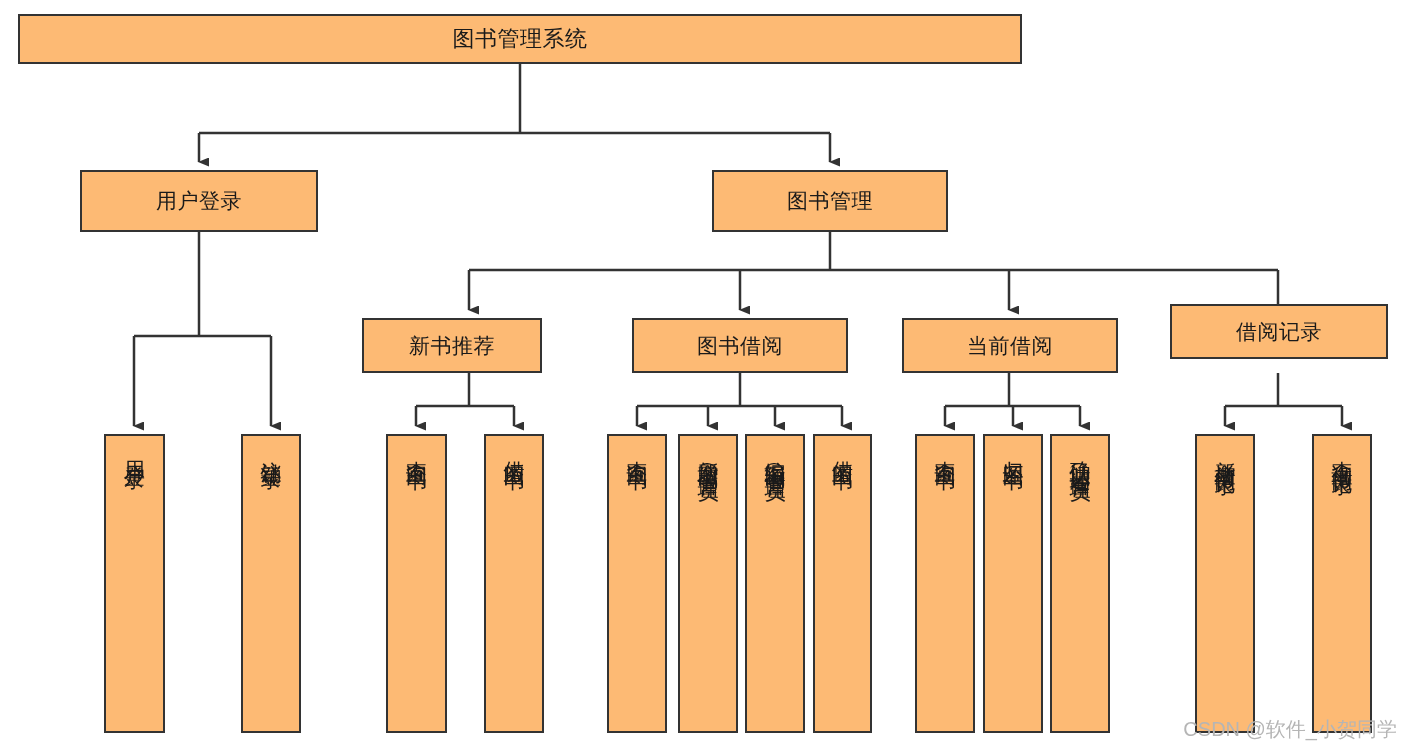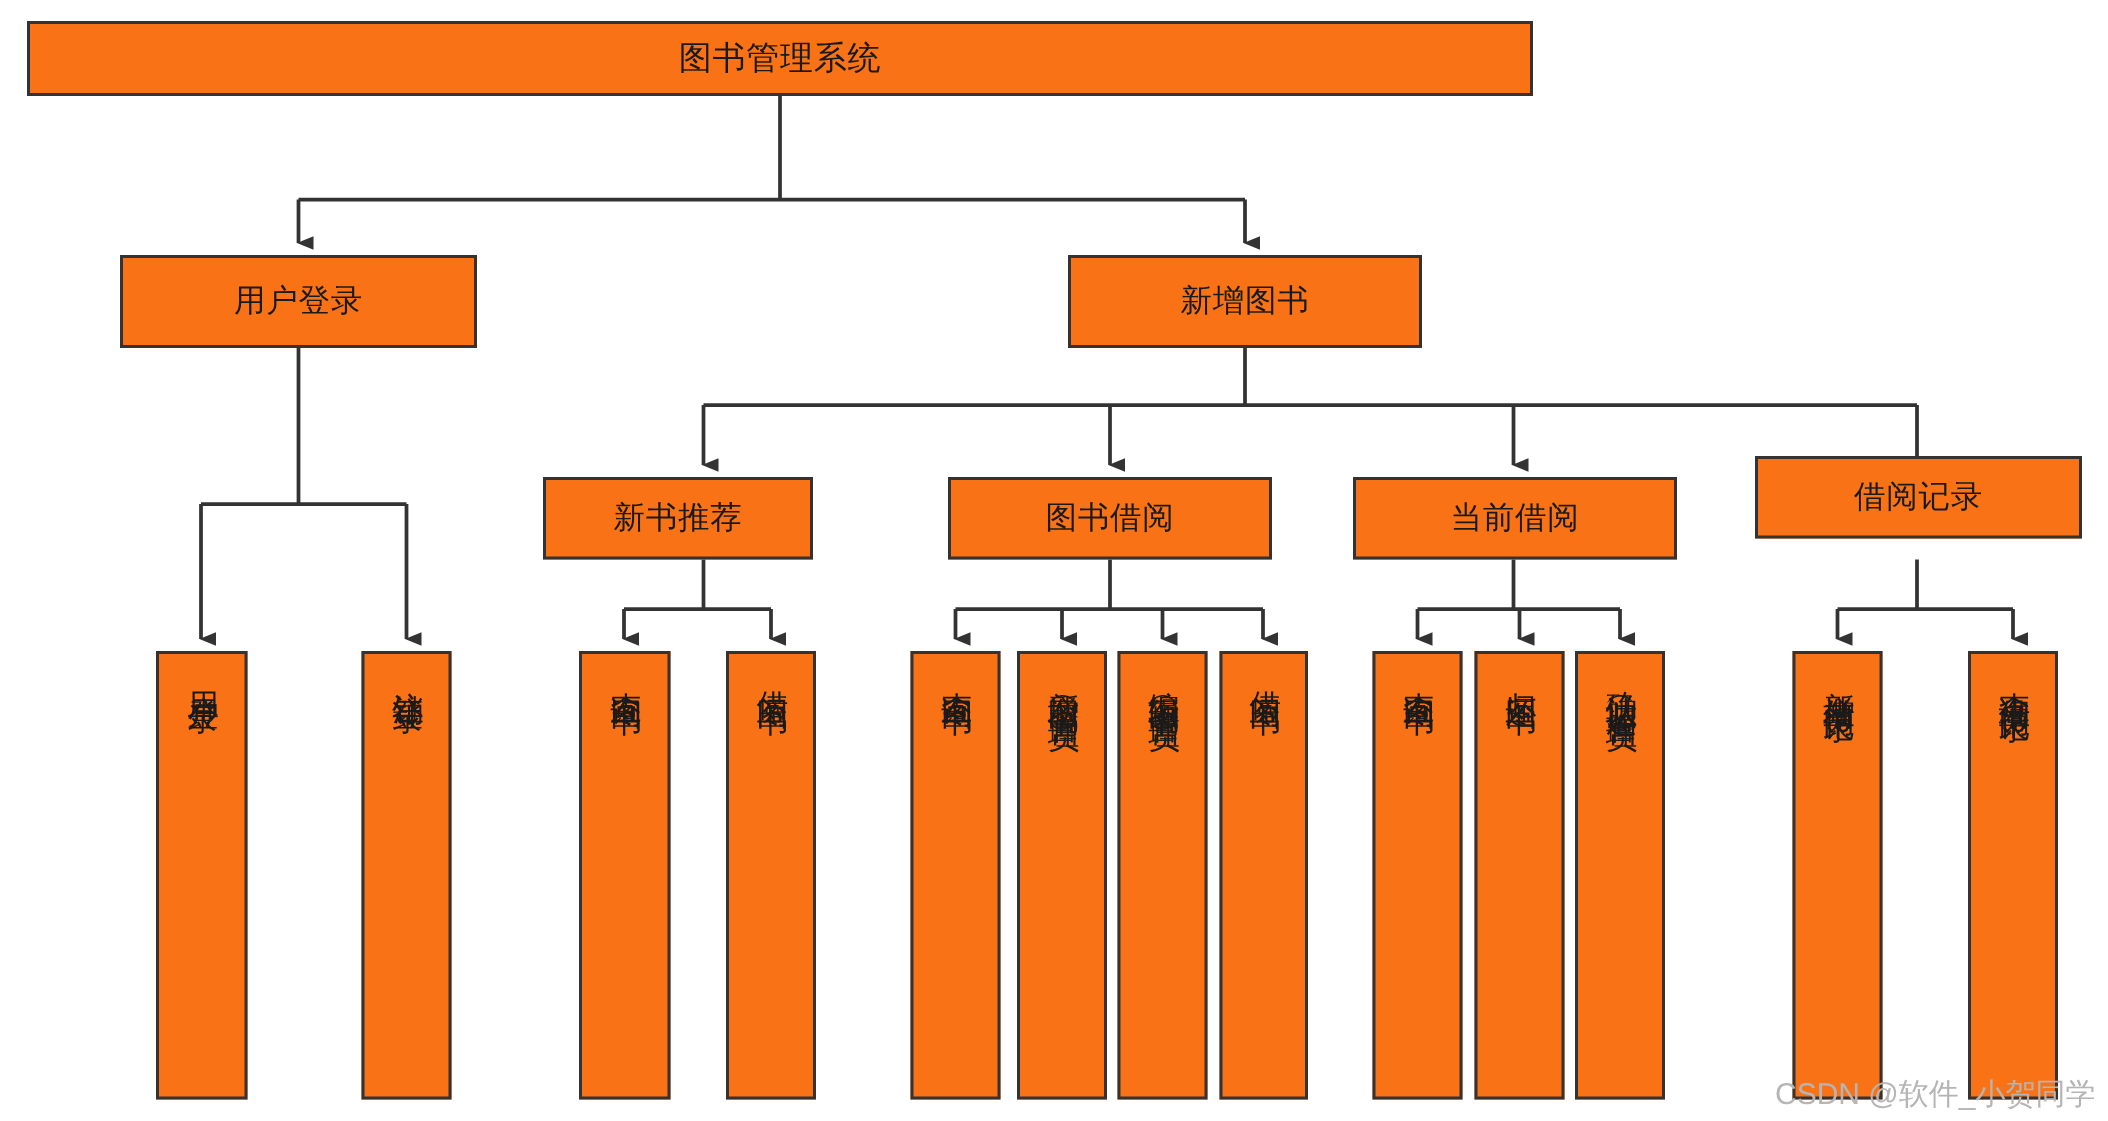--- a/index.html
+++ b/index.html
@@ -24,21 +24,21 @@
     left: 0;
     top: 0;
     width: 1405px;
     height: 747px;
     pointer-events: none;
   }
   .node-box {
     position: absolute;
     box-sizing: border-box;
     border: 2px solid #333333;
-    background: #f97316;
+    background: #fdba74;
     display: flex;
     align-items: center;
     justify-content: center;
     overflow: hidden;
   }
   .node-label {
     color: #1a1a1a;
     letter-spacing: 0.5px;
     white-space: nowrap;
   }
@@ -128,21 +128,21 @@
   </svg>
 
   <div class="node-box root horiz" style="left:18px; top:14px; width:1004px; height:50px;">
     <span class="node-label">图书管理系统</span>
   </div>
 
   <div class="node-box horiz" style="left:80px; top:170px; width:238px; height:62px;">
     <span class="node-label">用户登录</span>
   </div>
   <div class="node-box horiz" style="left:712px; top:170px; width:236px; height:62px;">
-    <span class="node-label">新增图书</span>
+    <span class="node-label">图书管理</span>
   </div>
 
   <div class="node-box horiz" style="left:362px; top:318px; width:180px; height:55px;">
     <span class="node-label">新书推荐</span>
   </div>
   <div class="node-box horiz" style="left:632px; top:318px; width:216px; height:55px;">
     <span class="node-label">图书借阅</span>
   </div>
   <div class="node-box horiz" style="left:902px; top:318px; width:216px; height:55px;">
     <span class="node-label">当前借阅</span>

